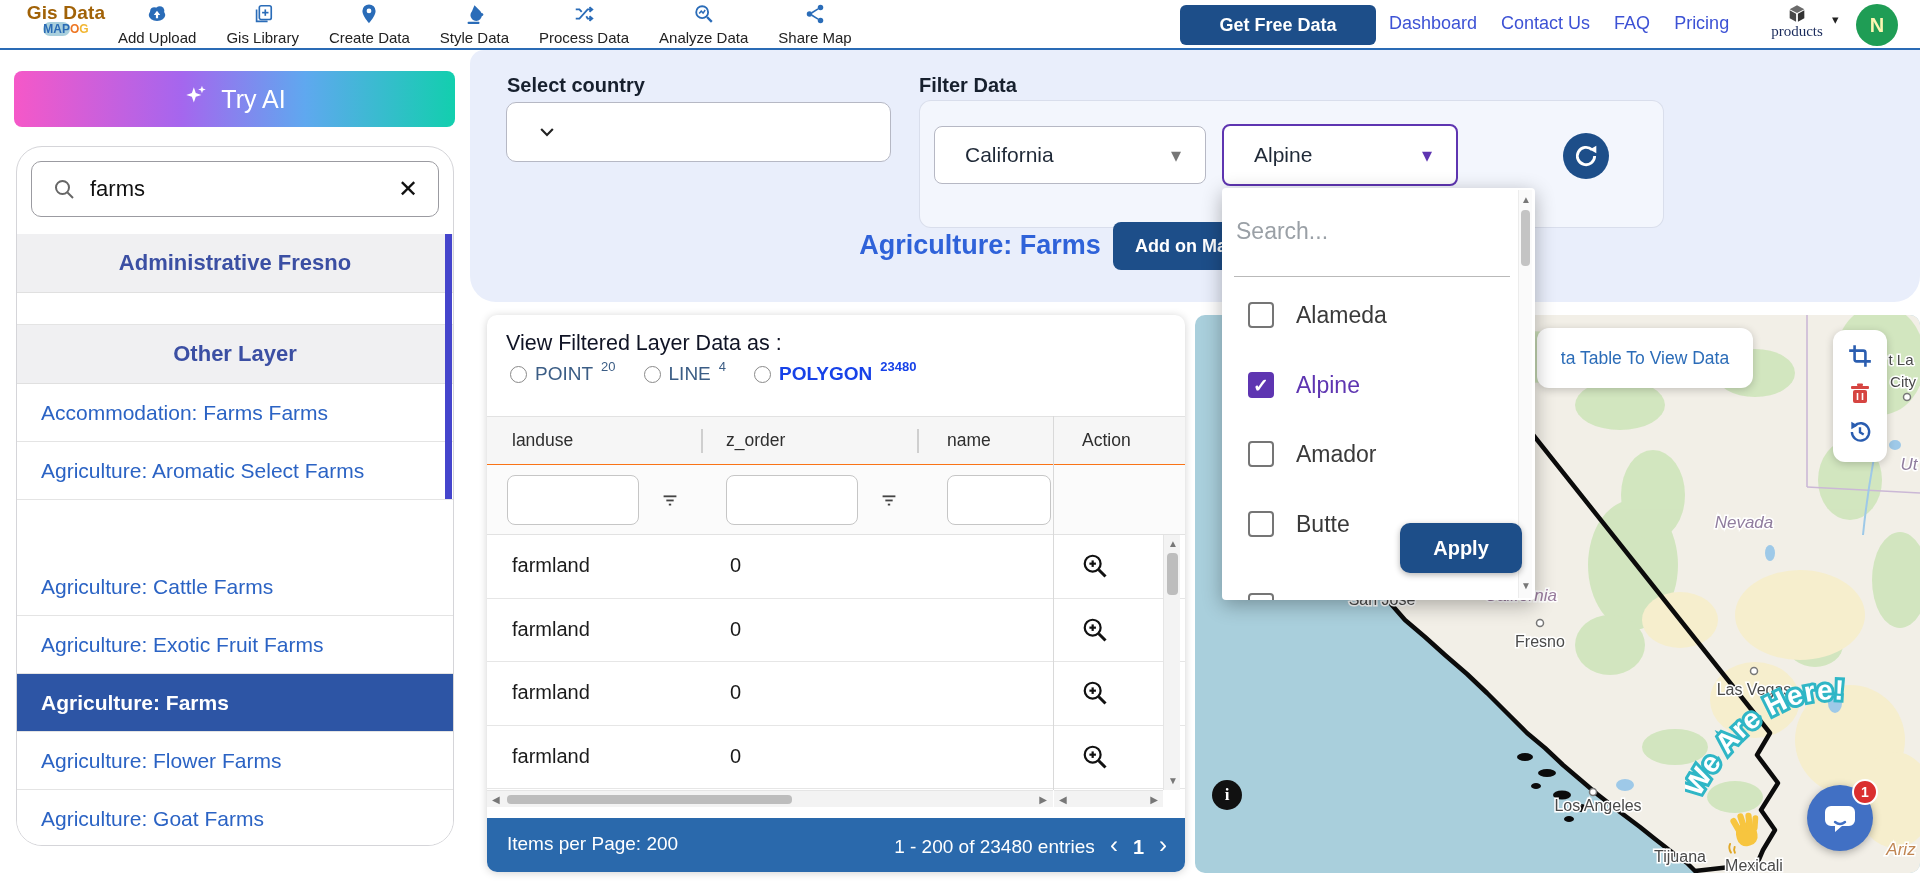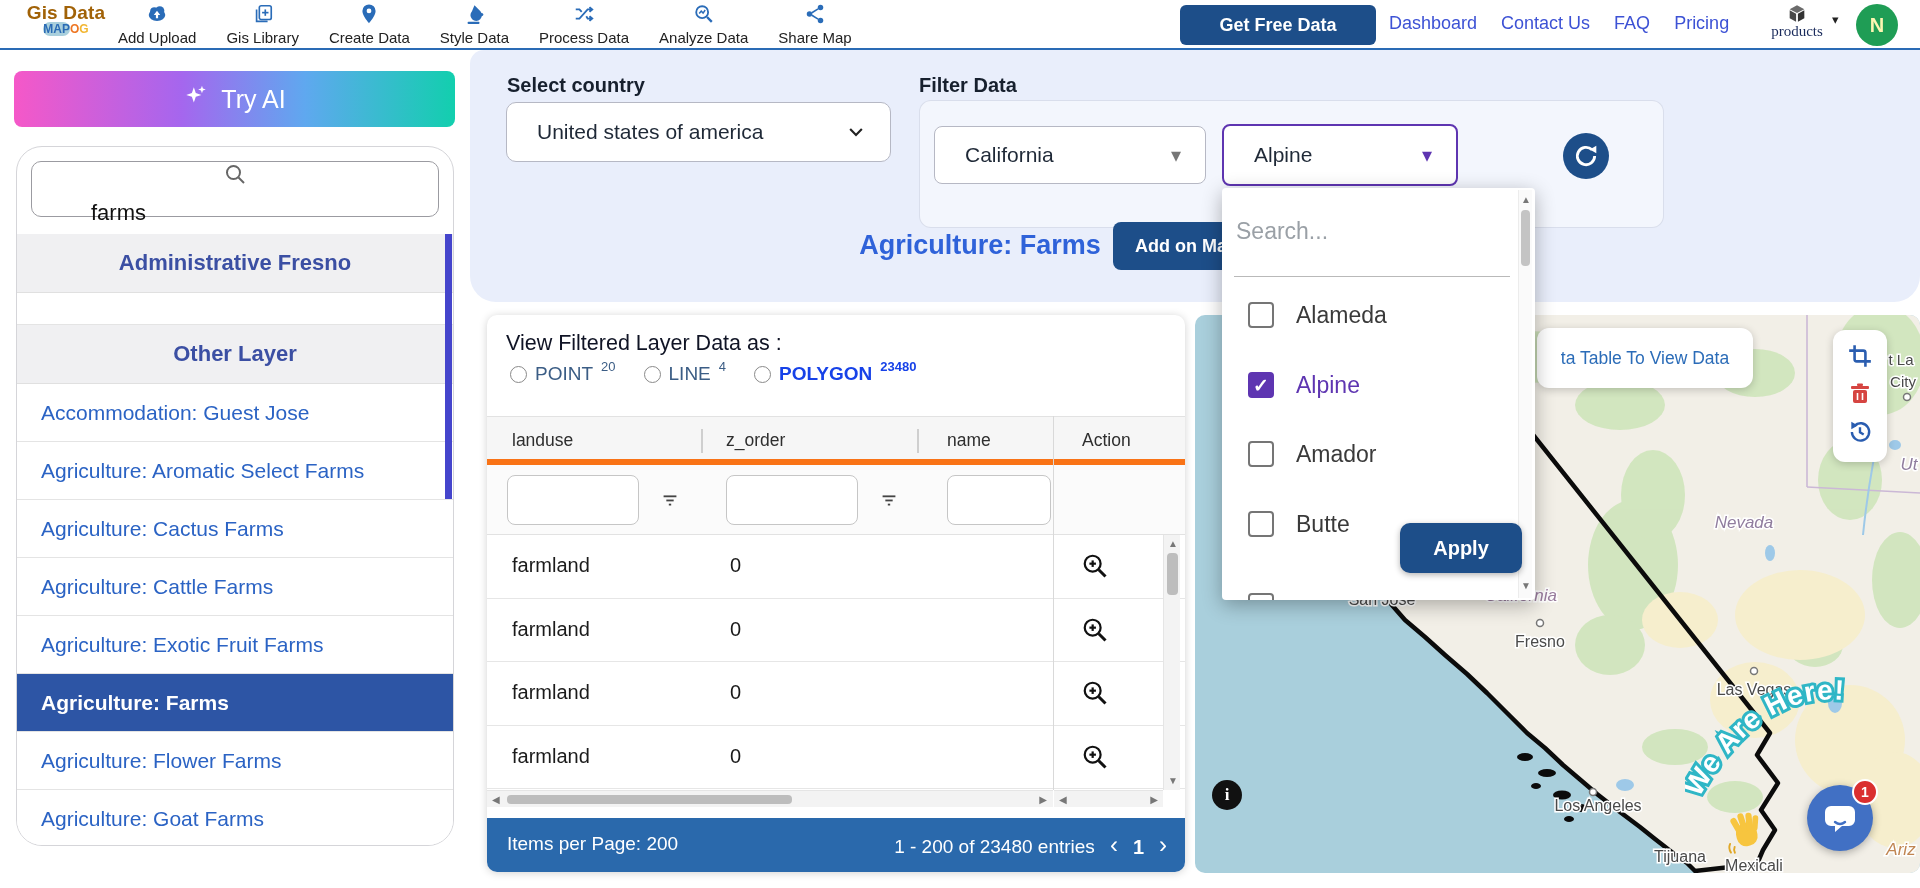--- a/index.html
+++ b/index.html
@@ -22,21 +22,21 @@
   .toplinks span { color:#3d52d5; font-size:18px; cursor:pointer; white-space:nowrap; }
   .products { left:1768px; top:3px; width:58px; text-align:center; }
   .products .plbl { font-family:"Liberation Serif",serif; font-size:15px; color:#1a2b5c; line-height:.9; }
   .prod-caret { left:1832px; top:12px; font-size:13px; color:#222; }
   .avatar { left:1856px; top:4px; width:42px; height:42px; border-radius:50%; background:#1f9d55; color:#fdf6b2; font-size:20px; font-weight:700; display:flex; align-items:center; justify-content:center; }
 
   
   .tryai { left:14px; top:71px; width:441px; height:56px; border-radius:8px; display:flex; align-items:center; justify-content:center; gap:12px; color:#fff; font-size:25px; font-weight:500;
            background:linear-gradient(90deg,#f558c8 0%,#a566ee 38%,#5fa8ef 66%,#12cfae 100%); }
   .side-box { left:16px; top:146px; width:438px; height:700px; border:1.5px solid #d5d5d9; border-radius:26px; overflow:hidden; background:#fff; }
-  .search-wrap { position:absolute; left:14px; top:14px; width:408px; height:56px; border:1.5px solid #9b9ba1; border-radius:10px; background:#fff; display:flex; align-items:center; padding:0 7px; gap:14px;flex-direction:column; }
+  .search-wrap { position:absolute; left:14px; top:14px; width:408px; height:56px; border:1.5px solid #9b9ba1; border-radius:10px; background:#fff; display:flex; align-items:center; padding:0 20px; gap:14px; }
   .search-wrap input { flex:1; border:none; outline:none; font-size:22px; color:#111; font-family:inherit; background:transparent; }
   .side-hdr { position:absolute; left:0; width:100%; background:#f0f0f2; border-bottom:1px solid #e0e0e0; display:flex; align-items:center; justify-content:center; font-size:22px; font-weight:700; color:#3b4fa3; }
   .side-item { position:absolute; left:0; width:100%; height:58px; border-bottom:1px solid #e4e4e4; display:flex; align-items:center; padding-left:24px; font-size:21px; color:#2b63c4; cursor:pointer; background:#fff; }
   .side-item.sel { background:#2d55a5; color:#fff; font-weight:600; }
   .side-scroll { position:absolute; right:1px; top:87px; width:7px; height:265px; background:#4545cc; }
 
   
   .lav { left:470px; top:50px; width:1450px; height:252px; background:#e9eefb; border-radius:14px 0 26px 26px; }
   .flabel { font-size:20px; font-weight:700; color:#17202e; }
   .select { background:#fff; border:1px solid #b6b8c4; border-radius:10px; display:flex; align-items:center; padding:0 24px 0 30px; }
@@ -50,21 +50,21 @@
   .card { left:487px; top:315px; width:698px; height:557px; background:#fff; border-radius:10px; box-shadow:0 1px 8px rgba(0,0,0,.18); z-index:5; }
   .card * { position:absolute; }
   .viewas { left:19px; top:16px; font-size:21.5px; color:#101425; white-space:nowrap; }
   .radiorow { left:23px; top:48px; display:flex; gap:28px; align-items:flex-start; }
   .radiorow { position:absolute; }
   .ropt { position:relative; display:flex; gap:8px; align-items:flex-start; cursor:pointer; }
   .rcirc { position:relative; width:17px; height:17px; border:1.5px solid #8a8a8a; border-radius:50%; background:#fff; margin-top:3px; }
   .rlbl { position:relative; font-size:19px; color:#3b5d85; }
   .rsup { position:relative; font-size:13px; color:#3b5d85; top:-4px; }
   .ropt.poly .rlbl,.ropt.poly .rsup { color:#1742e8; font-weight:700; }
-  .thead { left:0; top:101px; width:698px; height:49px; background:#f6f6f6; border-top:1px solid #e2e2e2; border-bottom:6px solid #f97316; }
+  .thead { left:0; top:101px; width:698px; height:49px; background:#f6f6f6; border-top:1px solid #e2e2e2; border-bottom:1px solid #f97316; }
   .th { top:13px; font-size:17.5px; color:#2e2e2e; }
   .colsep { width:2px; height:24px; background:#cfcfcf; top:12px; }
   .frow { left:0; top:150px; width:698px; height:70px; background:#fbfbfb; border-bottom:1px solid #e2e2e2; }
   .finput { top:10px; height:50px; border:1px solid #c6c6c6; border-radius:8px; background:#fff; font-size:18px; padding:0 10px; font-family:inherit; outline:none; }
   .trow { left:0; width:698px; height:63.5px; border-bottom:1px solid #e6e6e6; }
   .tcell { top:19px; font-size:20px; color:#1b1b1b; }
   .actline { left:566px; top:101px; width:1px; height:374px; background:#d9d9d9; }
   .sbar-v { left:676px; top:220px; width:17px; height:255px; background:#f3f3f3; border-left:1px solid #e5e5e5; }
   .sbar-h { background:#f3f3f3; border-top:1px solid #e5e5e5; height:17px; top:475px; }
   .thumb { background:#bdbdbd; border-radius:4px; }
@@ -209,37 +209,35 @@
           <line x1="15.5" y1="15.5" x2="21" y2="21"></line>
         </svg></span>
     <input type="text" value="farms" style="">
     <span style="font-size:24px;color:#111;cursor:pointer;">✕</span>
   </div>
 
   <div class="side-hdr" style="top:87px; height:59px;">Administrative Fresno</div>
   <div class="abs" style="left:0; top:146px; width:100%; height:32px; background:#fff; border-bottom:1px solid #e4e4e4;"></div>
   <div class="side-hdr" style="top:178px; height:59px;">Other Layer</div>
 
-  <div class="side-item" style="top:237px;">Accommodation: Guest Jose</div>
+  <div class="side-item" style="top:237px;">Accommodation: Farms Farms</div>
   <div class="side-item" style="top:295px;">Agriculture: Aromatic Select Farms</div>
-  <div class="side-item" style="top:353px;">Agriculture: Cactus Farms</div>
   <div class="side-item" style="top:411px;">Agriculture: Cattle Farms</div>
   <div class="side-item" style="top:469px;">Agriculture: Exotic Fruit Farms</div>
   <div class="side-item sel" style="top:527px;">Agriculture: Farms</div>
   <div class="side-item" style="top:585px;">Agriculture: Flower Farms</div>
   <div class="side-item" style="top:643px; height:57px; border-bottom:none;">Agriculture: Goat Farms</div>
 
   <div class="side-scroll"></div>
 </div>
 
 <div class="abs lav"></div>
 
 <div class="abs flabel" style="left:507px; top:74px;">Select country</div>
 <div class="abs select" style="left:506px; top:102px; width:385px; height:60px;">
-  <span class="val">United states of america</span>
   <span style="height:20px;"><svg viewBox="0 0 24 24" width="20" height="20" fill="none" stroke="#222" stroke-width="2.6">
         <polyline points="5,8.5 12,15.5 19,8.5"></polyline>
       </svg></span>
 </div>
 
 <div class="abs flabel" style="left:919px; top:74px;">Filter Data</div>
 <div class="abs subpanel"></div>
 
 <div class="abs select" style="left:934px; top:126px; width:272px; height:58px; border-radius:8px;">
   <span class="val">California</span>

